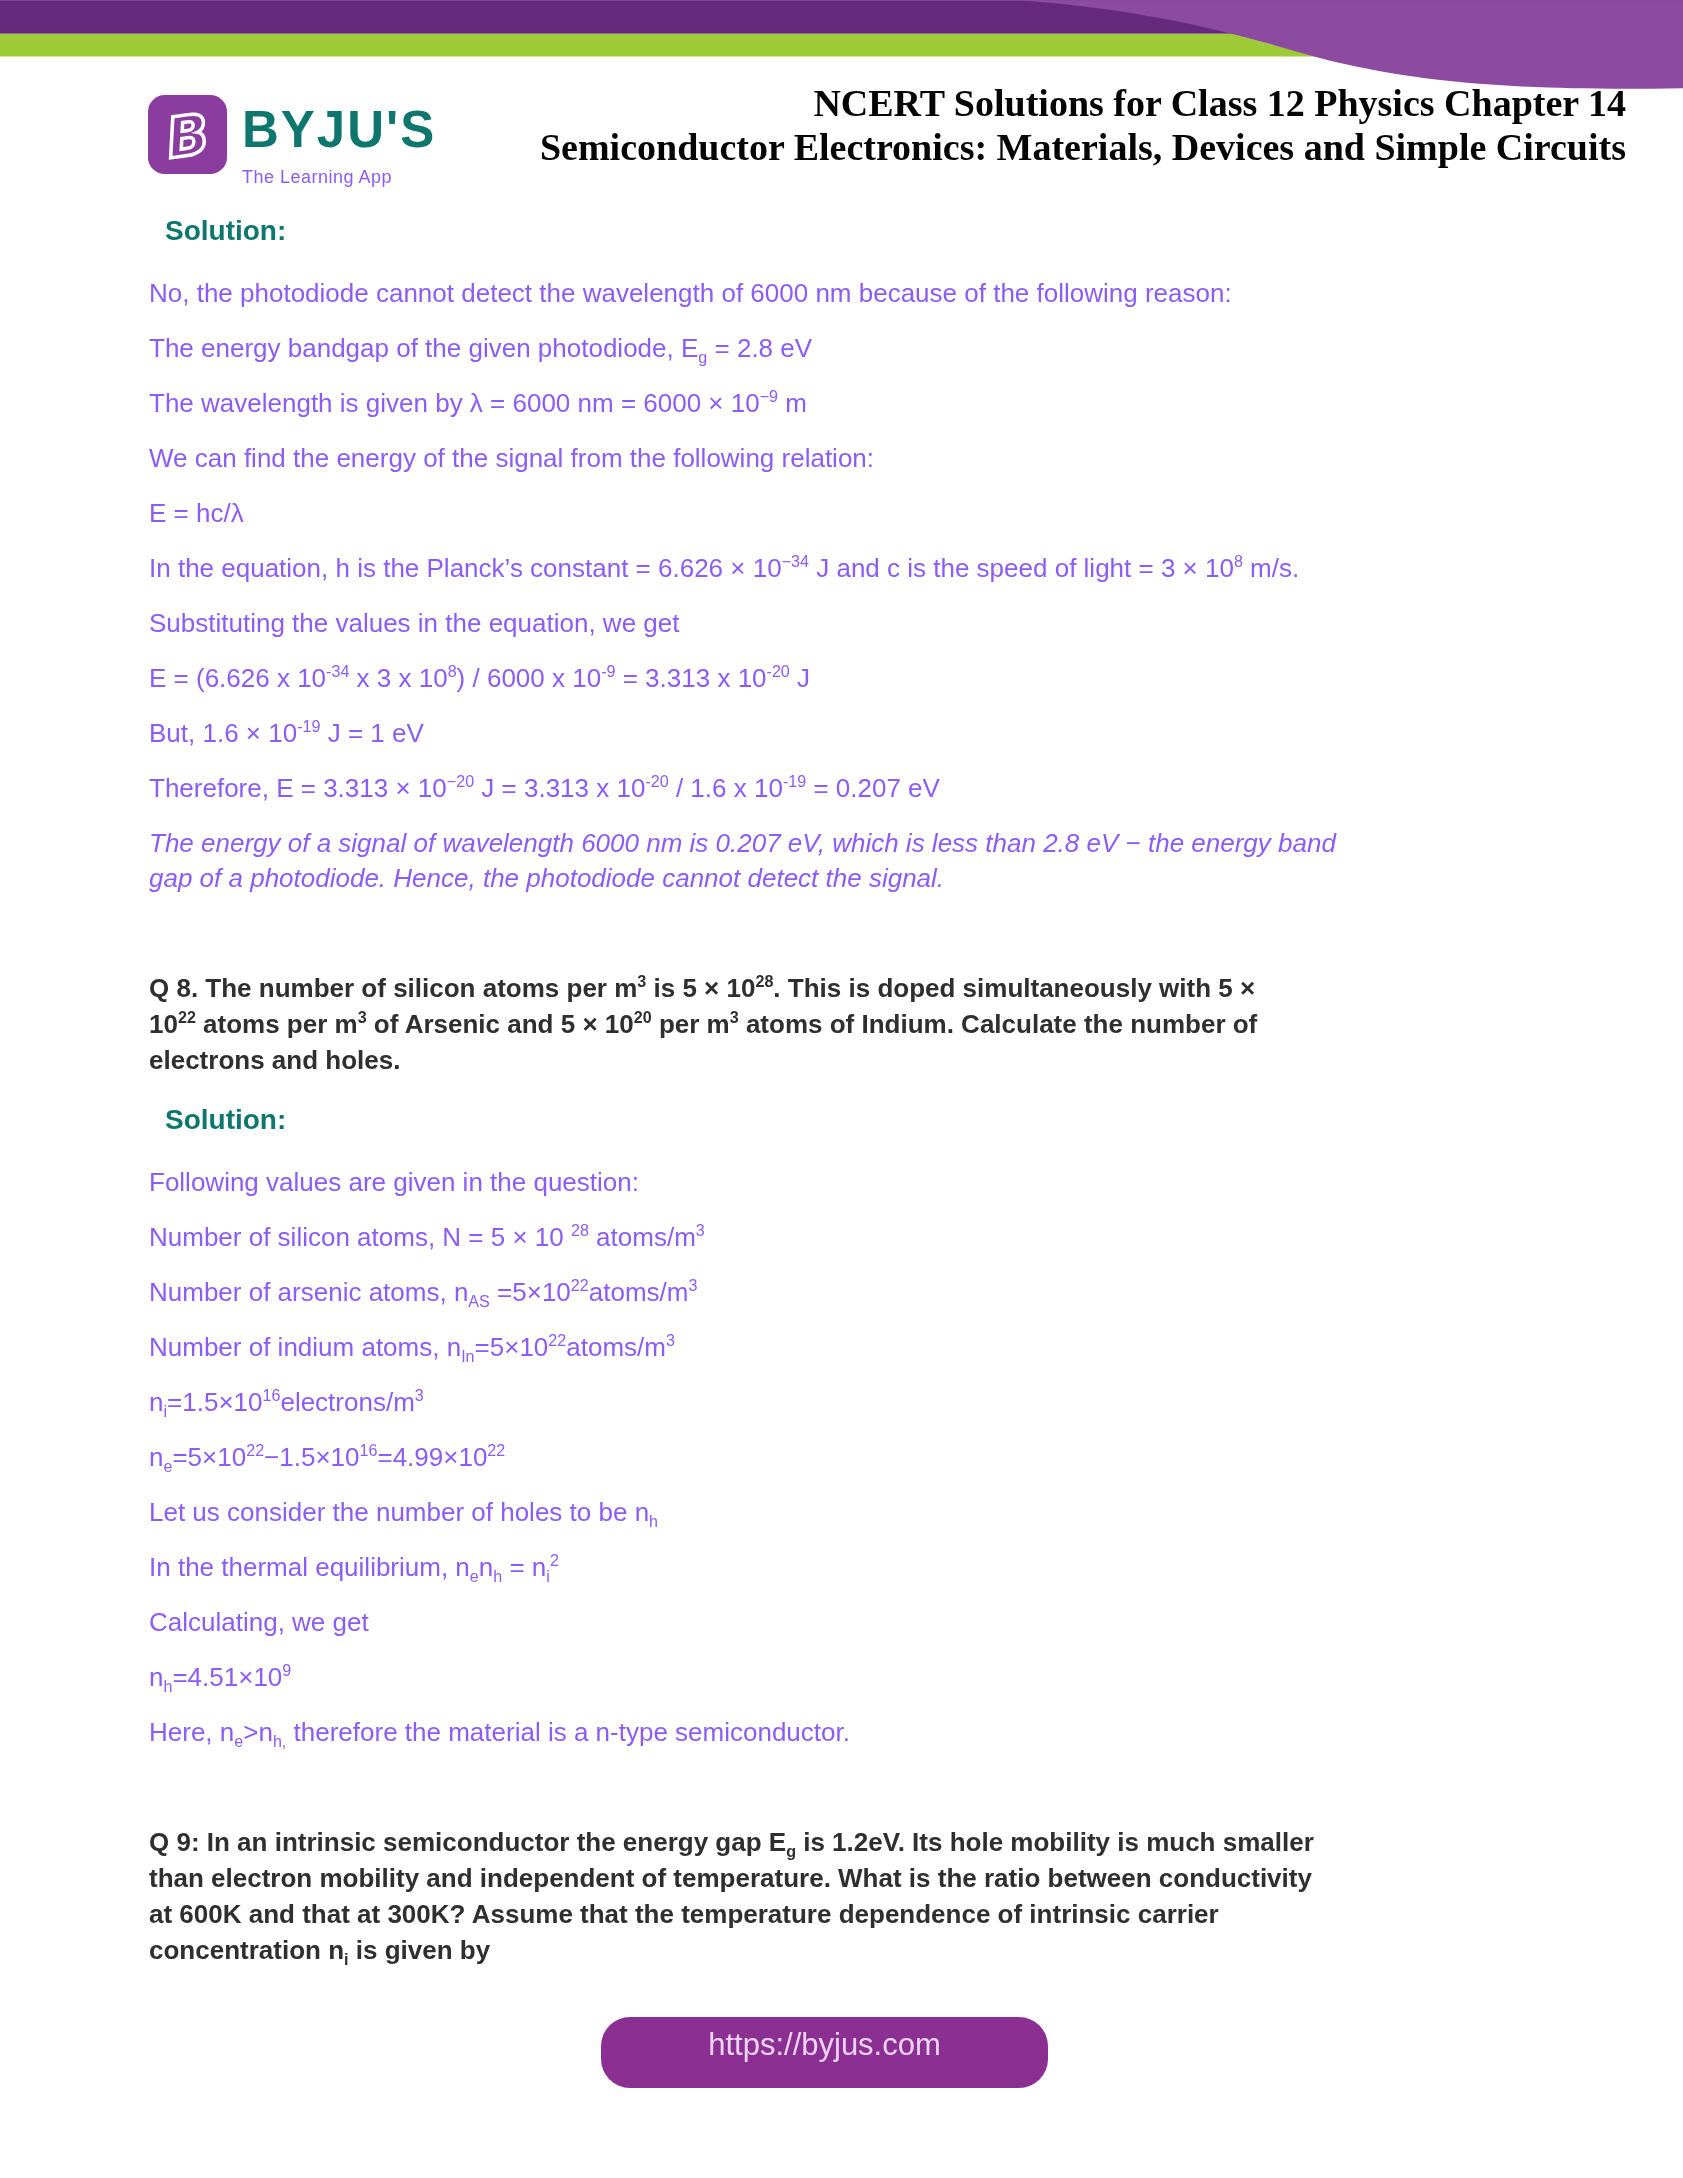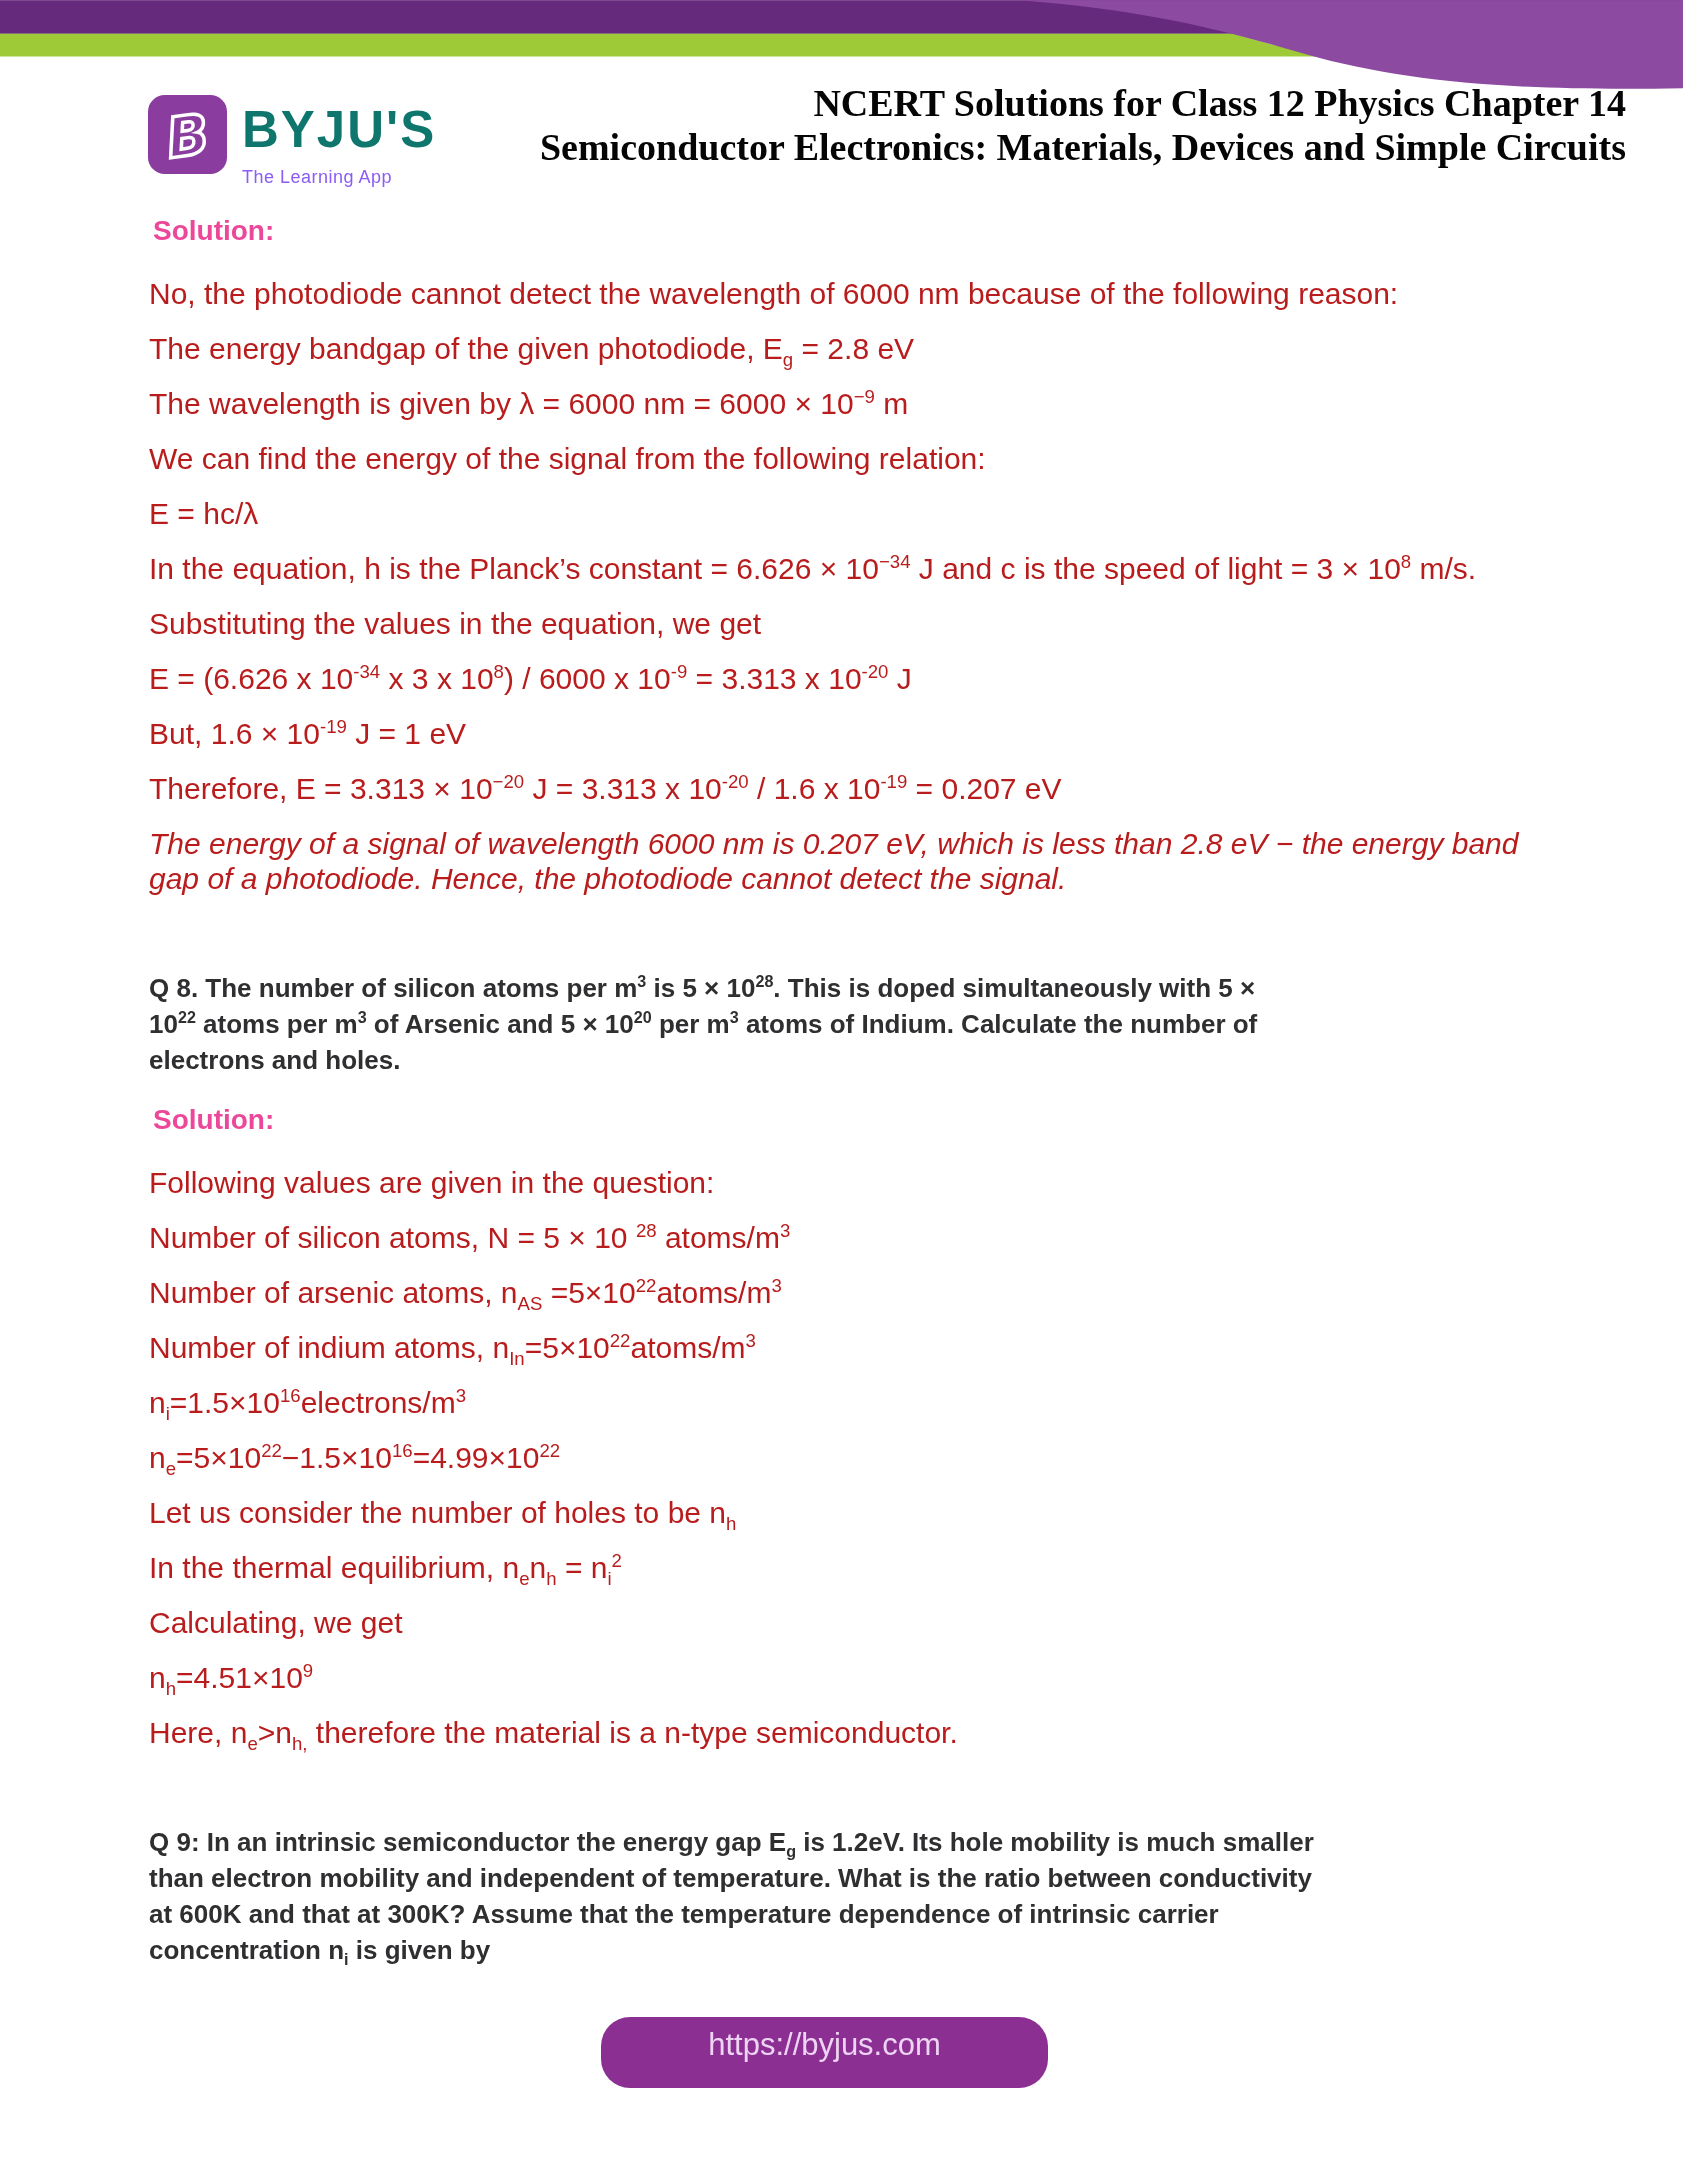--- a/index.html
+++ b/index.html
@@ -12,22 +12,22 @@
   .logo-text{margin-left:14px;}
   .logo-brand{font-size:51px;font-weight:bold;color:#0f766e;letter-spacing:2px;line-height:55px;margin-top:8px;}
   .logo-tagline{font-size:18px;color:#8b5cf6;margin-top:10px;letter-spacing:0.5px;}
   .doc-header{
     position:absolute;top:81px;right:57px;text-align:right;
     font-family:"Liberation Serif", serif;font-weight:bold;color:#050505;
   }
   .doc-header .l1{font-size:38px;line-height:44px;}
   .doc-header .l2{font-size:38px;line-height:44px;}
   .content{position:absolute;left:149px;top:213px;width:1381px;}
-  .content h3{font-size:28px;font-weight:bold;color:#ec4899;margin:0 0 28px 4px;line-height:35px;}
-  .content p{font-size:30px;line-height:35px;margin:0 0 20px 0;color:#b91c1c;}
+  .content h3{font-size:28px;font-weight:bold;color:#0f766e;margin:0 0 28px 16px;line-height:35px;}
+  .content p{font-size:26px;line-height:35px;margin:0 0 20px 0;color:#8b5cf6;}
   .content p.wrap{white-space:pre-line;font-style:italic;}
   .content p.question{
     font-weight:bold;color:#2f2f31;font-size:26px;line-height:36px;
     margin:74px 0 24px 0;white-space:pre-line;
   }
   sup,sub{font-size:62%;line-height:0;}
   sup{vertical-align:super;}
   sub{vertical-align:sub;}
   .footer-pill{
     position:absolute;left:601px;top:2017px;width:447px;height:71px;

